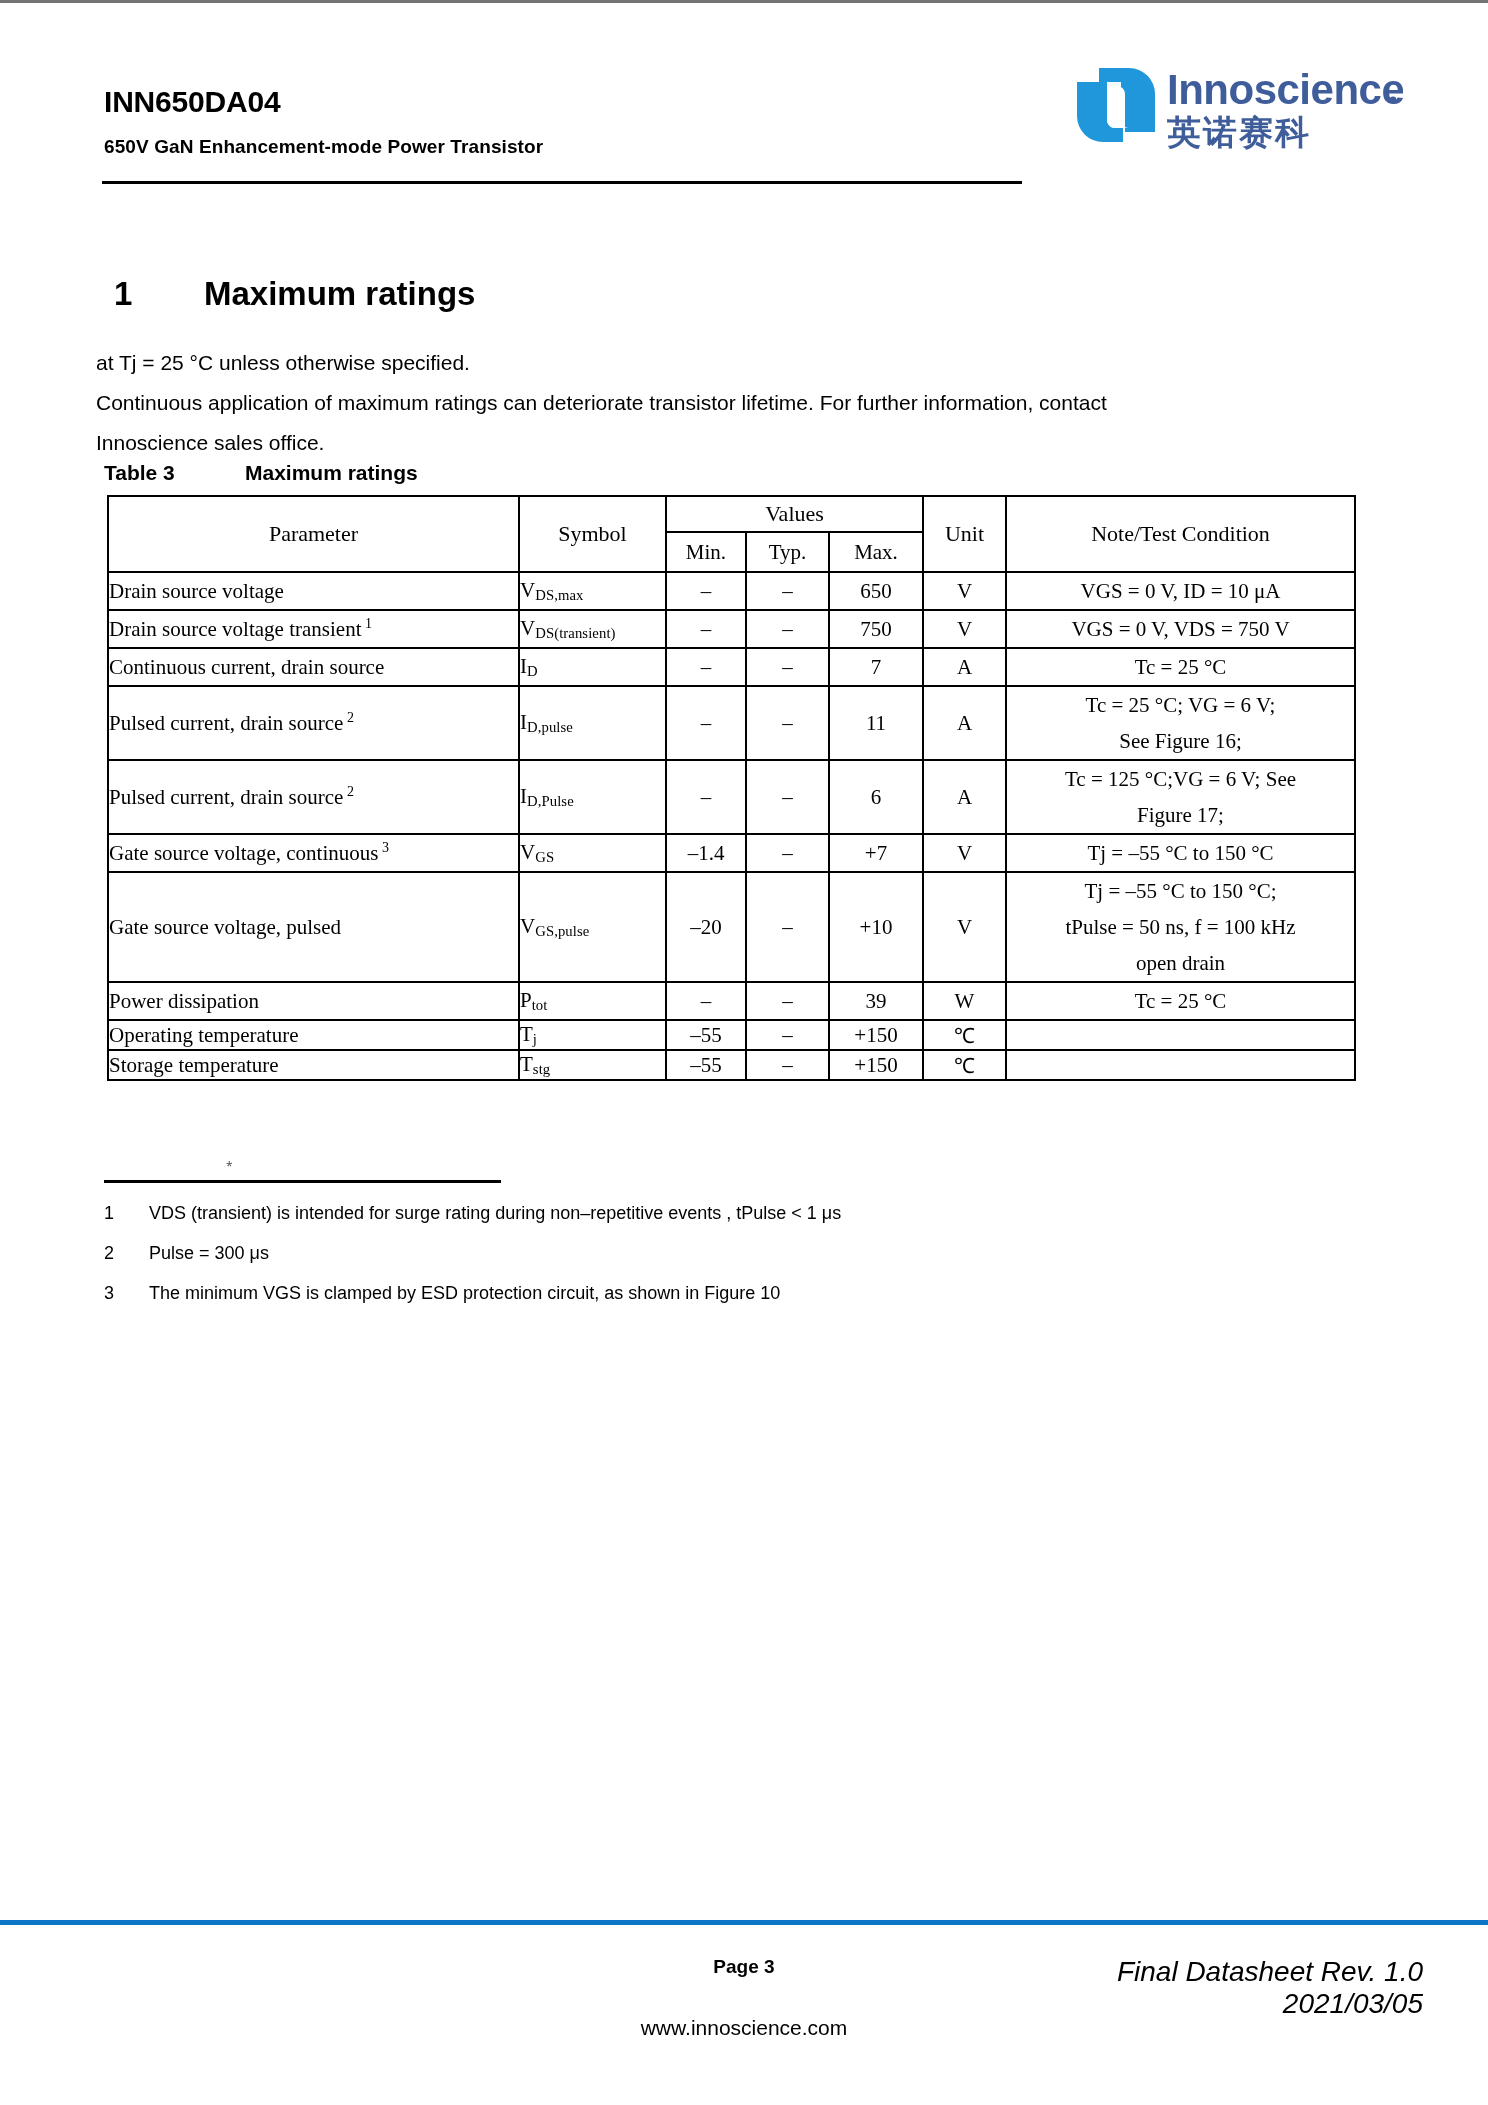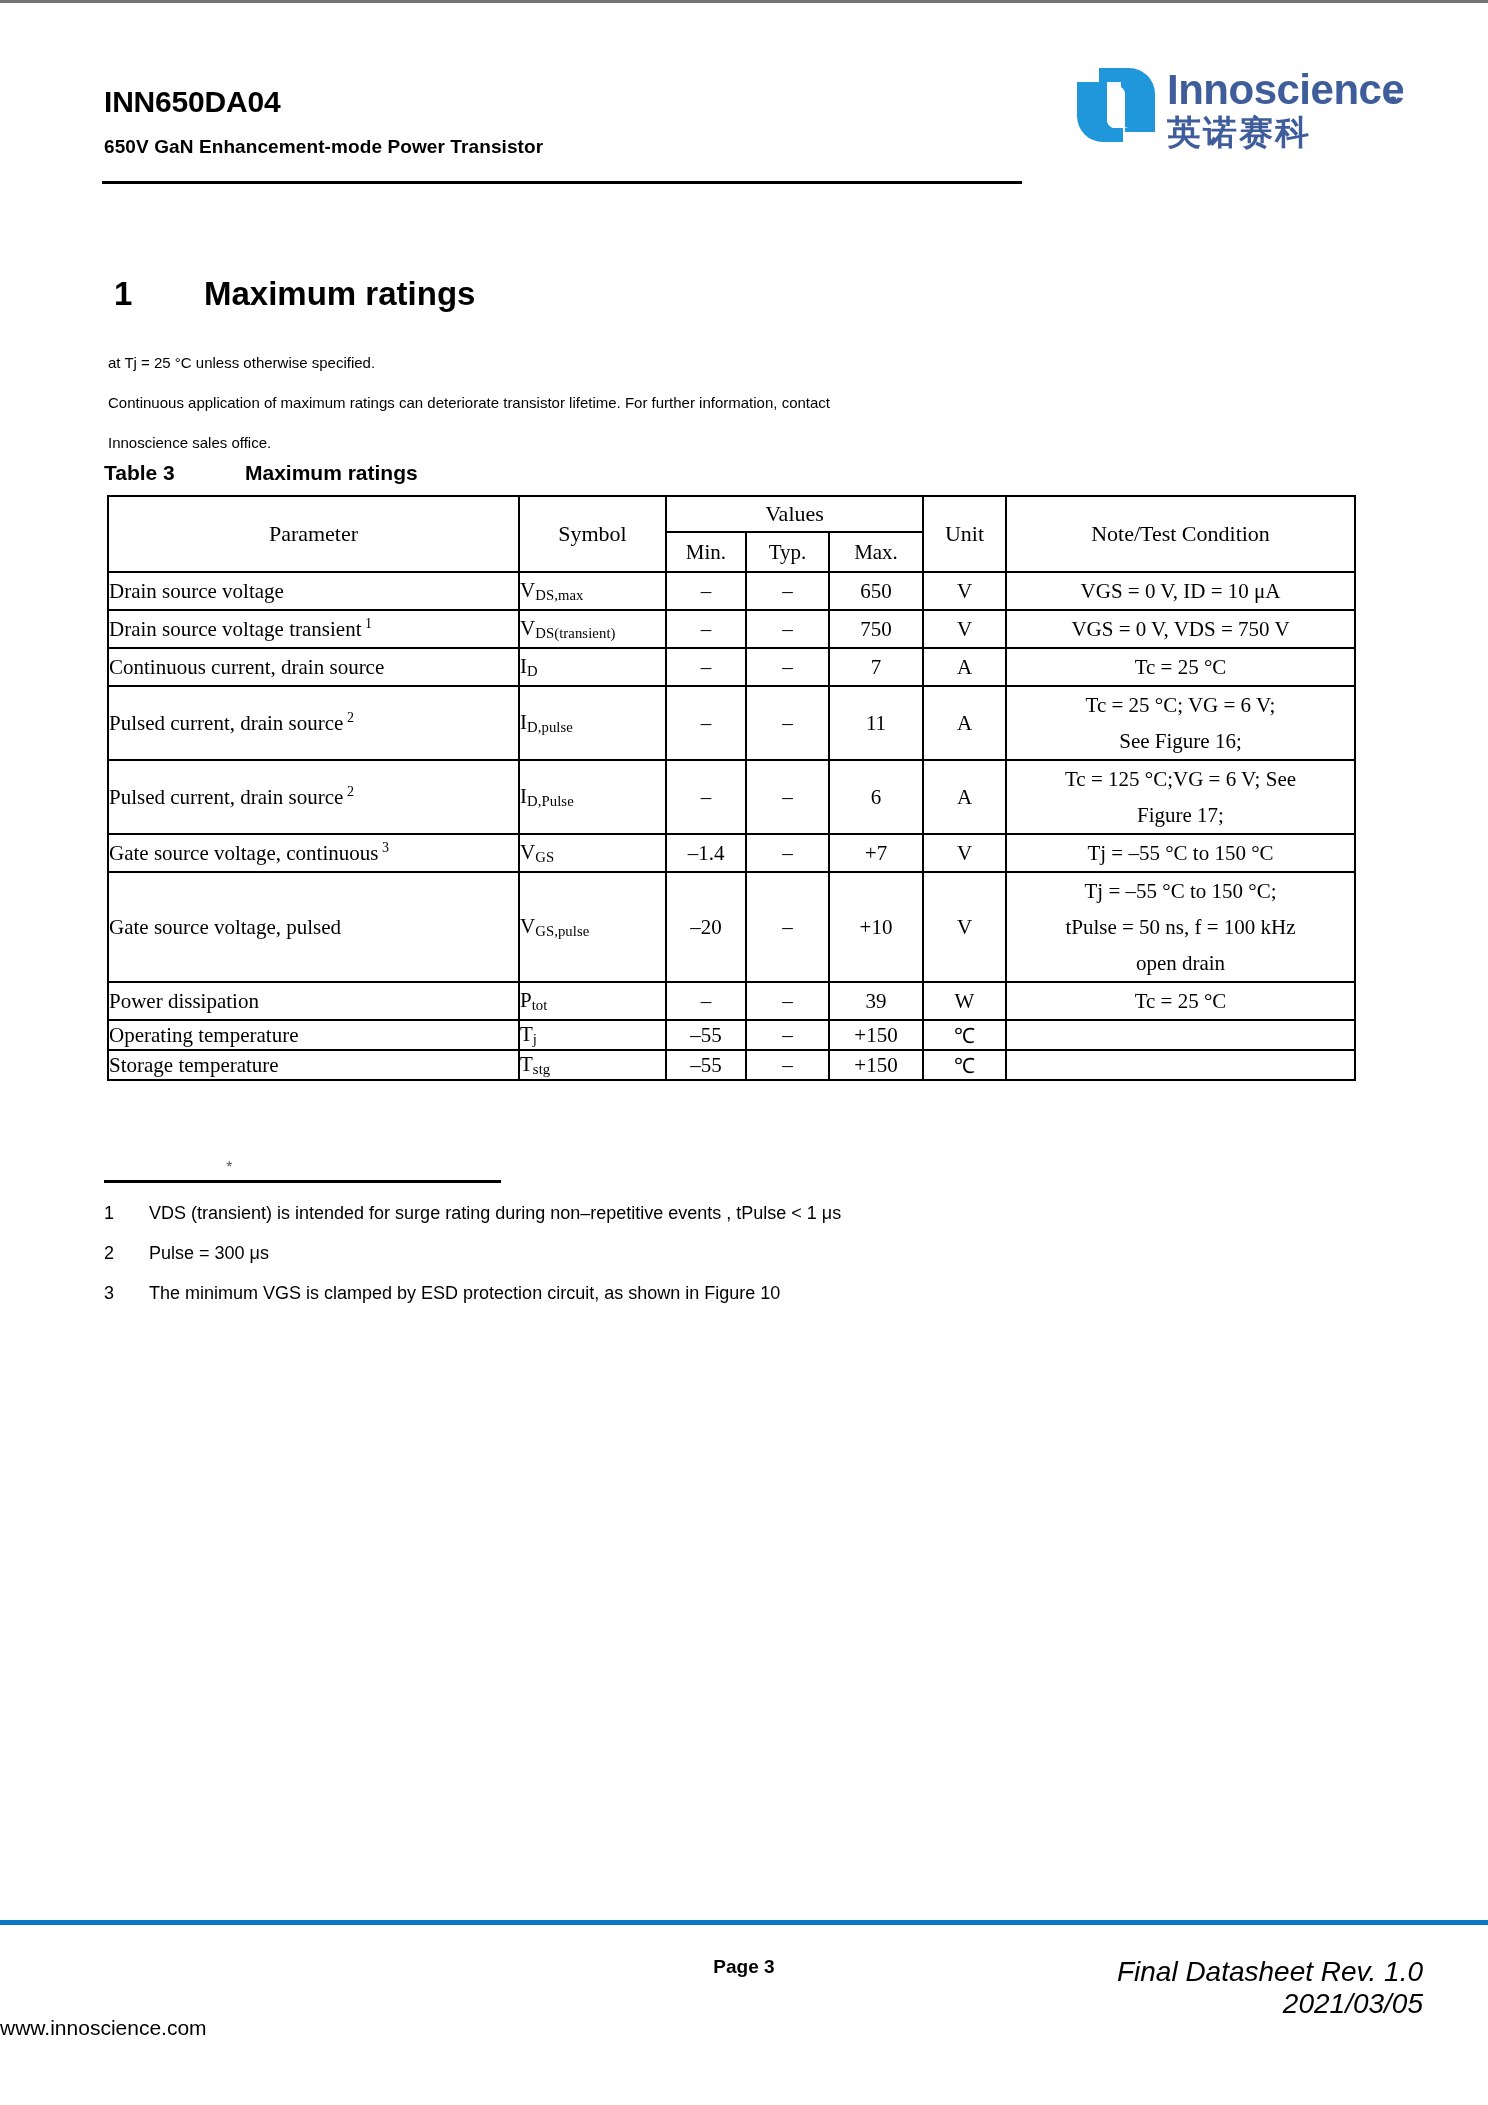--- a/index.html
+++ b/index.html
@@ -82,24 +82,24 @@
     top: 272px;
     font-size: 33px;
     font-weight: bold;
     color: #000;
     white-space: nowrap;
   }
 
   
   .intro {
     position: absolute;
-    left: 108px;
+    left: 96px;
     top: 340px;
     width: 1210px;
-    font-size: 15px;
+    font-size: 21px;
     line-height: 40px;
     color: #000;
   }
   .intro p { margin: 0; }
 
   
   .tbl-cap-num {
     position: absolute;
     left: 104px;
     top: 458px;
@@ -226,21 +226,21 @@
     width: 1488px;
     text-align: center;
     font-size: 19px;
     font-weight: bold;
   }
   .footer-url {
     position: absolute;
     left: 0;
     top: 2013px;
     width: 1488px;
-    text-align: left;
+    text-align: center;
     font-size: 21px;
   }
   .footer-rev {
     position: absolute;
     right: 65px;
     top: 1953px;
     text-align: right;
     font-size: 28px;
     font-style: italic;
     line-height: 32px;

